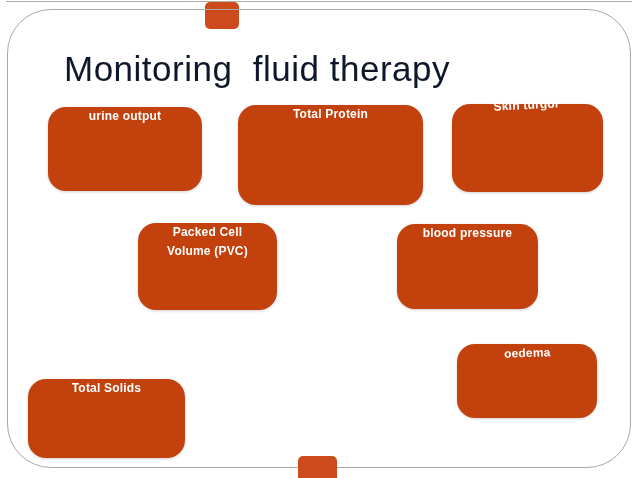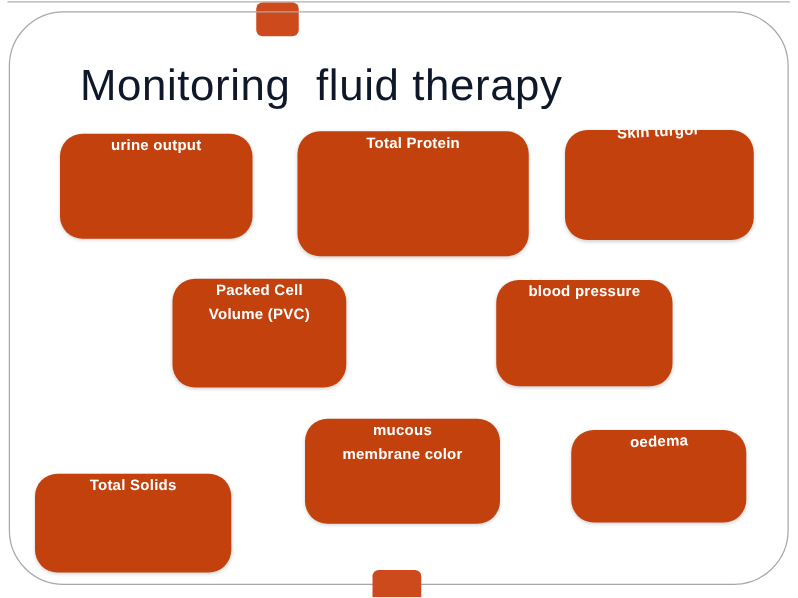--- a/index.html
+++ b/index.html
@@ -90,26 +90,20 @@
     <span class="label">
       <span>Packed Cell</span><br>
       <span>Volume (PVC)</span>
     </span>
   </div>
 
   <div class="box" id="box-solids">
     <span class="label">Total Solids</span>
   </div>
 
-  <div class="box" id="box-mucous">
-    <span class="label">
-      <span>mucous</span><br>
-      <span>membrane color</span>
-    </span>
-  </div>
 
   <div class="box" id="box-oedema">
     <span class="label">oedema</span>
   </div>
 
   <div id="peek-bottom"></div>
 
 </div>
 
 </body></html>

